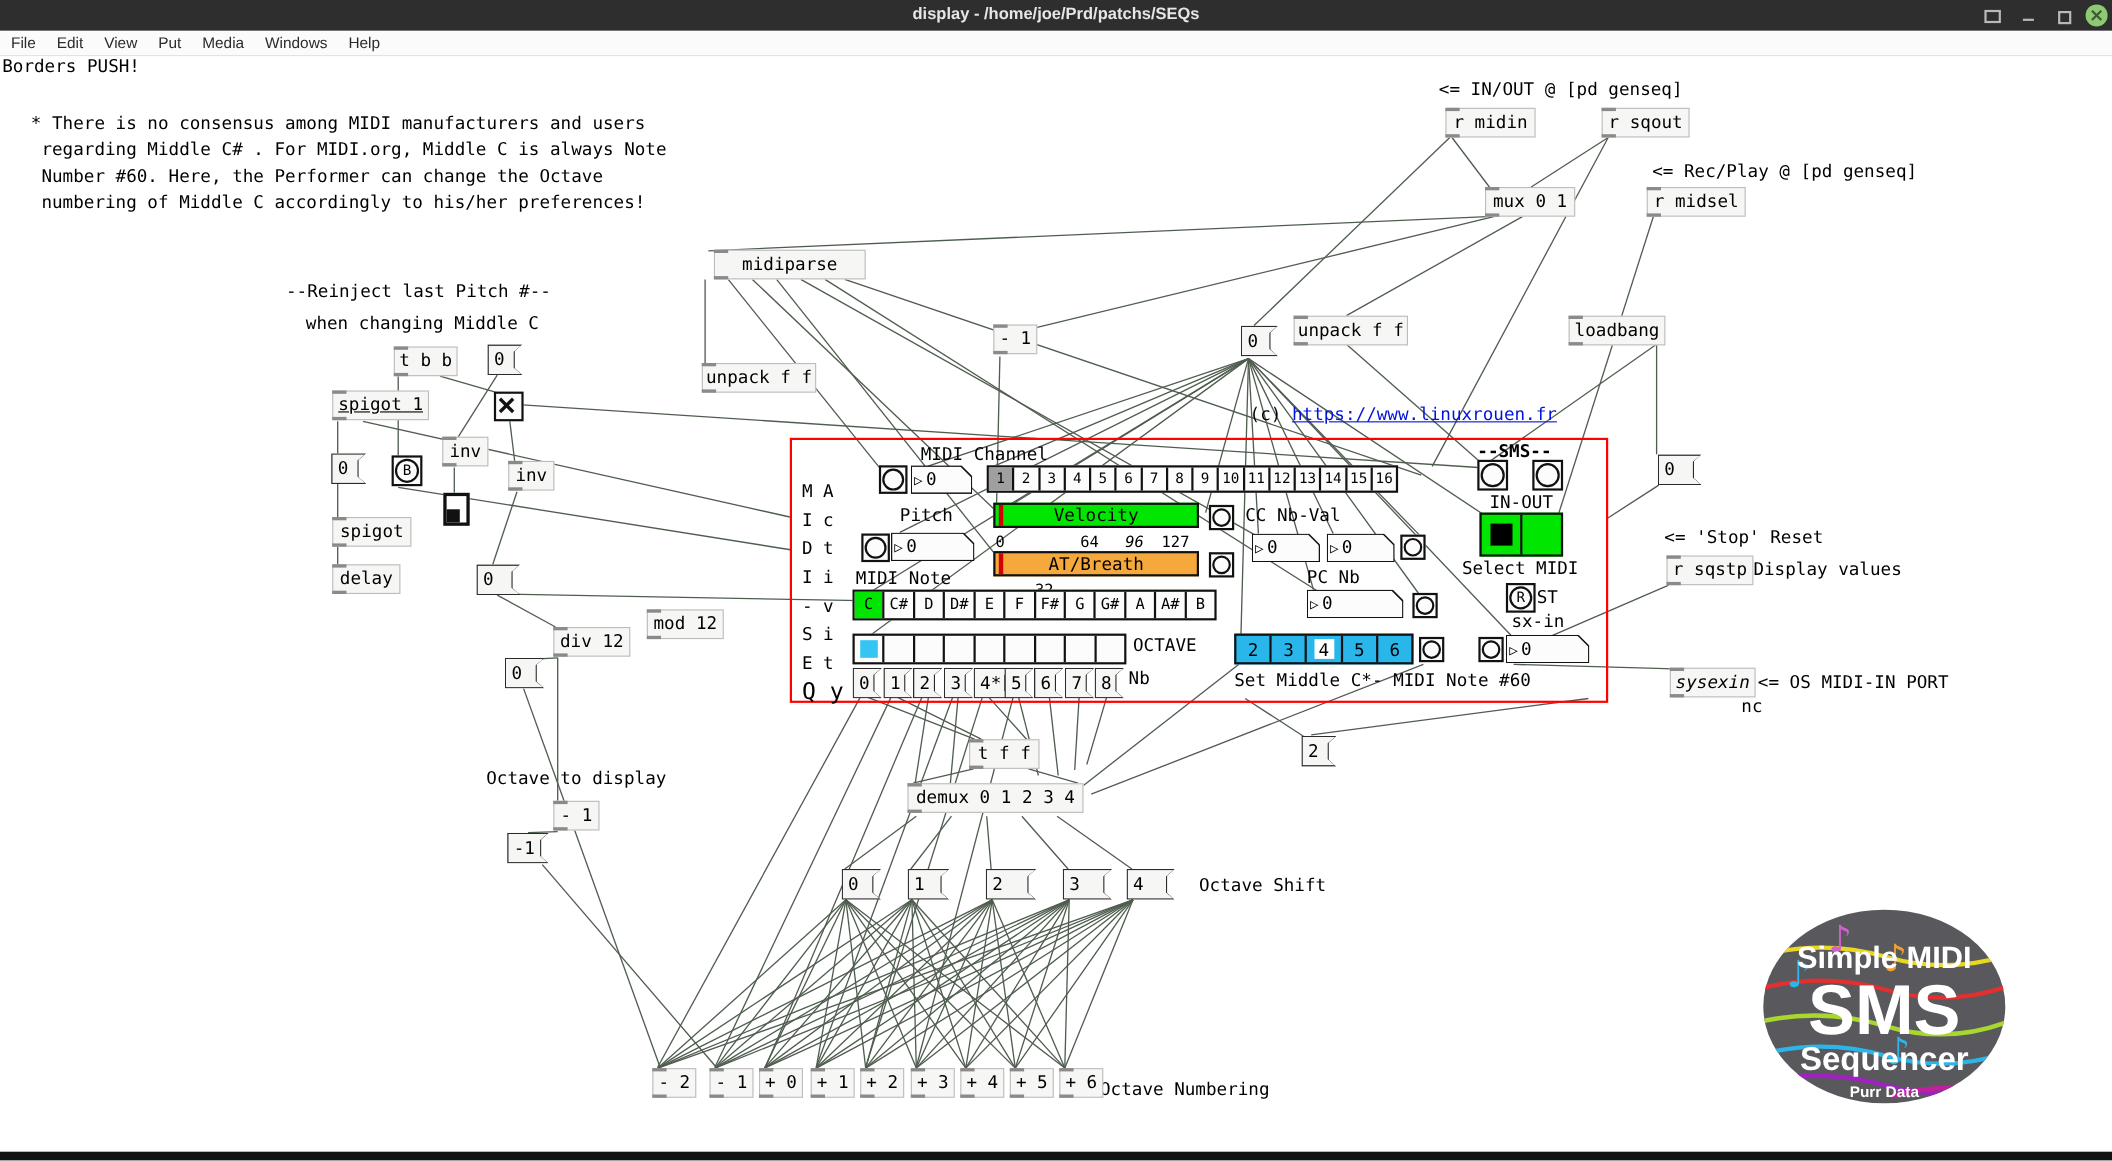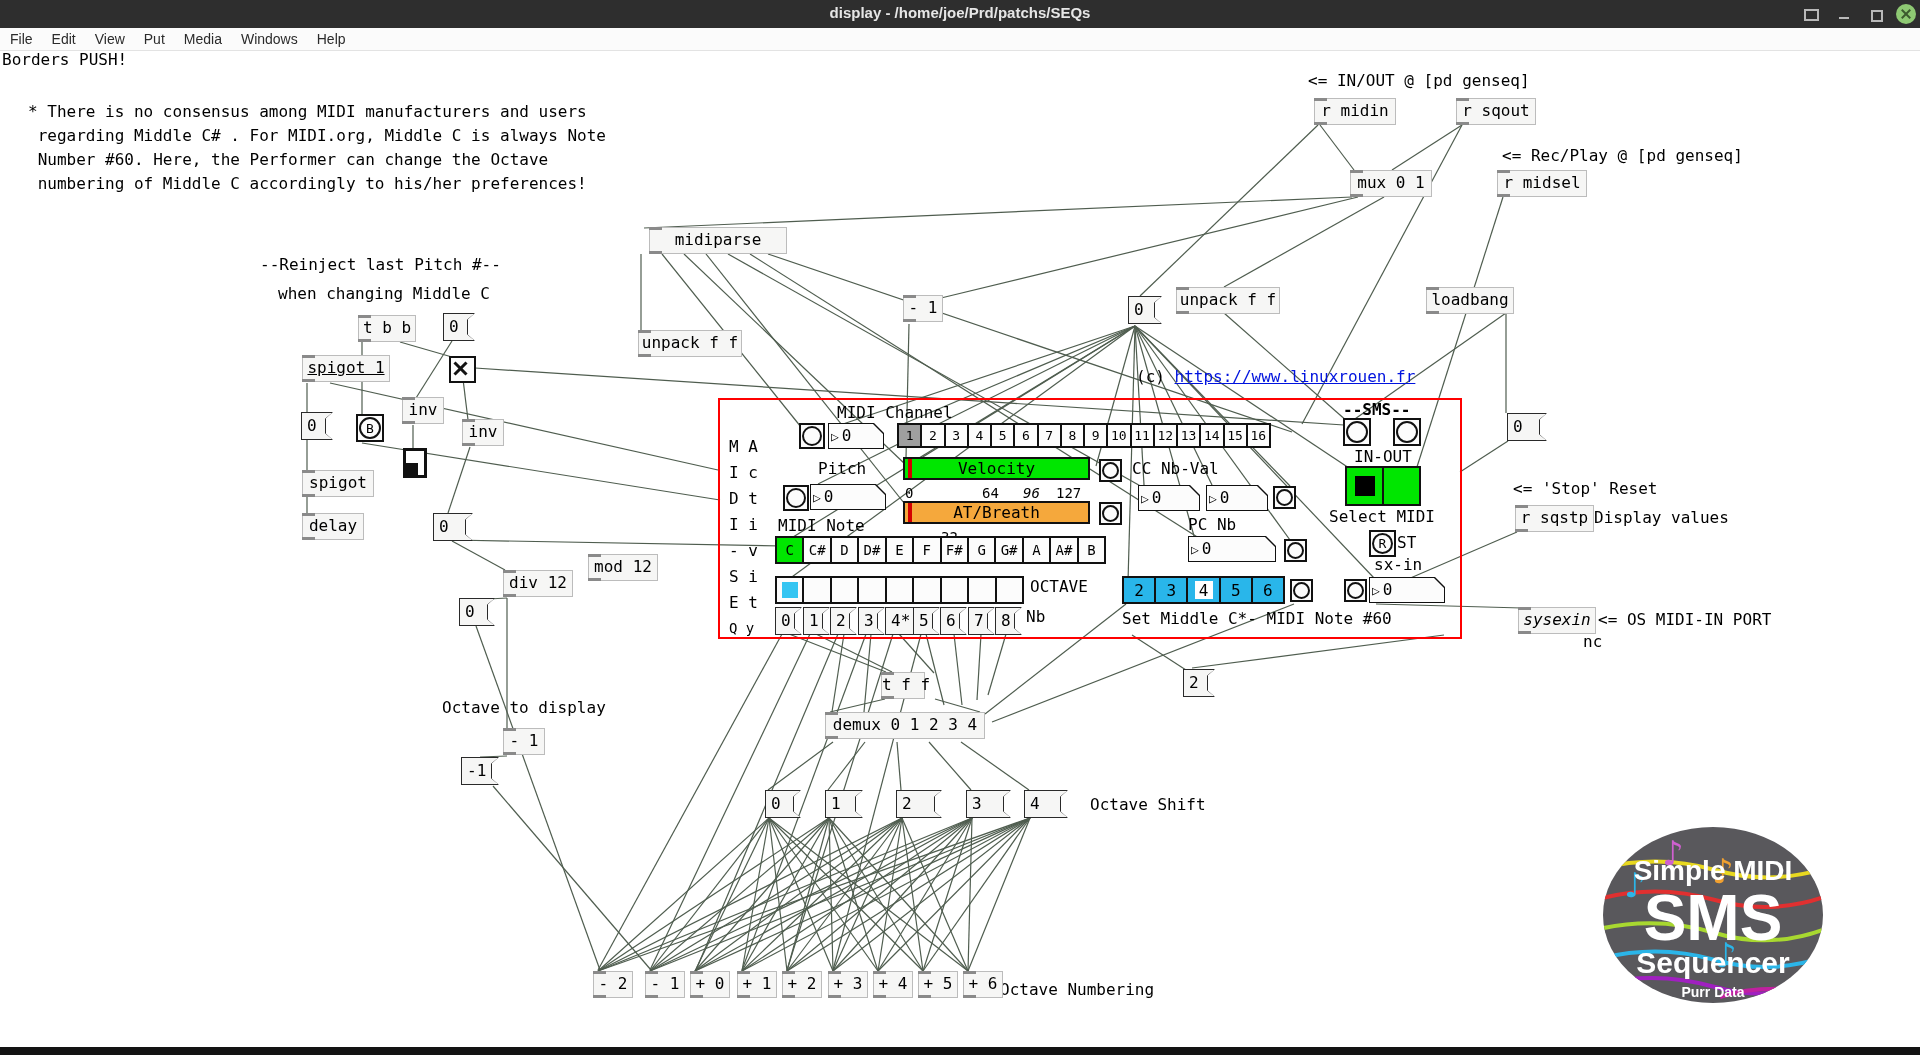--- a/index.html
+++ b/index.html
@@ -260,21 +260,21 @@
       <div class="comment" style="left: 982px; top: 484px; font-size: 14px; line-height: 19px;">64</div>
       <div class="comment" style="left: 1023px; top: 484px; font-size: 14px; line-height: 19px; font-style: italic;">96</div>
       <div class="comment" style="left: 1056px; top: 484px; font-size: 14px; line-height: 19px;">127</div>
       <div class="comment" style="left: 729px; top: 437px; font-size: 16px; line-height: 19px;">M A</div>
       <div class="comment" style="left: 729px; top: 463px; font-size: 16px; line-height: 19px;">I c</div>
       <div class="comment" style="left: 729px; top: 489px; font-size: 16px; line-height: 19px;">D t</div>
       <div class="comment" style="left: 729px; top: 515px; font-size: 16px; line-height: 19px;">I i</div>
       <div class="comment" style="left: 729px; top: 541px; font-size: 16px; line-height: 19px;">- v</div>
       <div class="comment" style="left: 729px; top: 567px; font-size: 16px; line-height: 19px;">S i</div>
       <div class="comment" style="left: 729px; top: 593px; font-size: 16px; line-height: 19px;">E t</div>
-      <div class="comment" style="left: 729px; top: 619px; font-size: 14px; line-height: 19px;">Q y</div>
+      <div class="comment" style="left: 729px; top: 619px; font-size: 21px; line-height: 19px;">Q y</div>
       <div class="linkline" style="left: 1136px; top: 367px;"><span>(c) </span><a href="#" style="color: rgb(0, 19, 222);">https://www.linuxrouen.fr</a></div>
       <div class="objbox" style="left: 358px; top: 315px; width: 58px;">t b b</div>
       <div class="objbox" style="left: 302px; top: 355px; width: 88px; text-decoration: underline;">spigot 1</div>
       <div class="objbox" style="left: 402px; top: 397px; width: 42px;">inv</div>
       <div class="objbox" style="left: 462px; top: 419px; width: 42px;">inv</div>
       <div class="objbox" style="left: 302px; top: 470px; width: 72px;">spigot</div>
       <div class="objbox" style="left: 302px; top: 513px; width: 62px;">delay</div>
       <div class="objbox" style="left: 503px; top: 570px; width: 70px;">div 12</div>
       <div class="objbox" style="left: 588px; top: 554px; width: 70px;">mod 12</div>
       <div class="objbox" style="left: 503px; top: 728px; width: 42px;">- 1</div>
@@ -282,21 +282,21 @@
       <div class="objbox" style="left: 638px; top: 330px; width: 104px;">unpack f f</div>
       <div class="objbox" style="left: 903px; top: 295px; width: 40px;">- 1</div>
       <div class="objbox" style="left: 1176px; top: 287px; width: 104px;">unpack f f</div>
       <div class="objbox" style="left: 1426px; top: 287px; width: 88px;">loadbang</div>
       <div class="objbox" style="left: 1314px; top: 98px; width: 82px;">r midin</div>
       <div class="objbox" style="left: 1456px; top: 98px; width: 80px;">r sqout</div>
       <div class="objbox" style="left: 1350px; top: 170px; width: 82px;">mux 0 1</div>
       <div class="objbox" style="left: 1497px; top: 170px; width: 90px;">r midsel</div>
       <div class="objbox" style="left: 1515px; top: 505px; width: 79px;">r sqstp</div>
       <div class="objbox" style="left: 1518px; top: 607px; width: 78px; font-style: italic;">sysexin</div>
-      <div class="objbox" style="left: 881px; top: 672px; width: 44px;">t f f</div>
+      <div class="objbox" style="left: 881px; top: 672px; width: 64px;">t f f</div>
       <div class="objbox" style="left: 825px; top: 712px; width: 160px;">demux 0 1 2 3 4</div>
       <div class="objbox" style="left: 593px; top: 971px; width: 40px;">- 2</div>
       <div class="objbox" style="left: 645px; top: 971px; width: 40px;">- 1</div>
       <div class="objbox" style="left: 690px; top: 971px; width: 40px;">+ 0</div>
       <div class="objbox" style="left: 737px; top: 971px; width: 40px;">+ 1</div>
       <div class="objbox" style="left: 782px; top: 971px; width: 40px;">+ 2</div>
       <div class="objbox" style="left: 828px; top: 971px; width: 40px;">+ 3</div>
       <div class="objbox" style="left: 873px; top: 971px; width: 40px;">+ 4</div>
       <div class="objbox" style="left: 918px; top: 971px; width: 40px;">+ 5</div>
       <div class="objbox" style="left: 963px; top: 971px; width: 40px;">+ 6</div>

